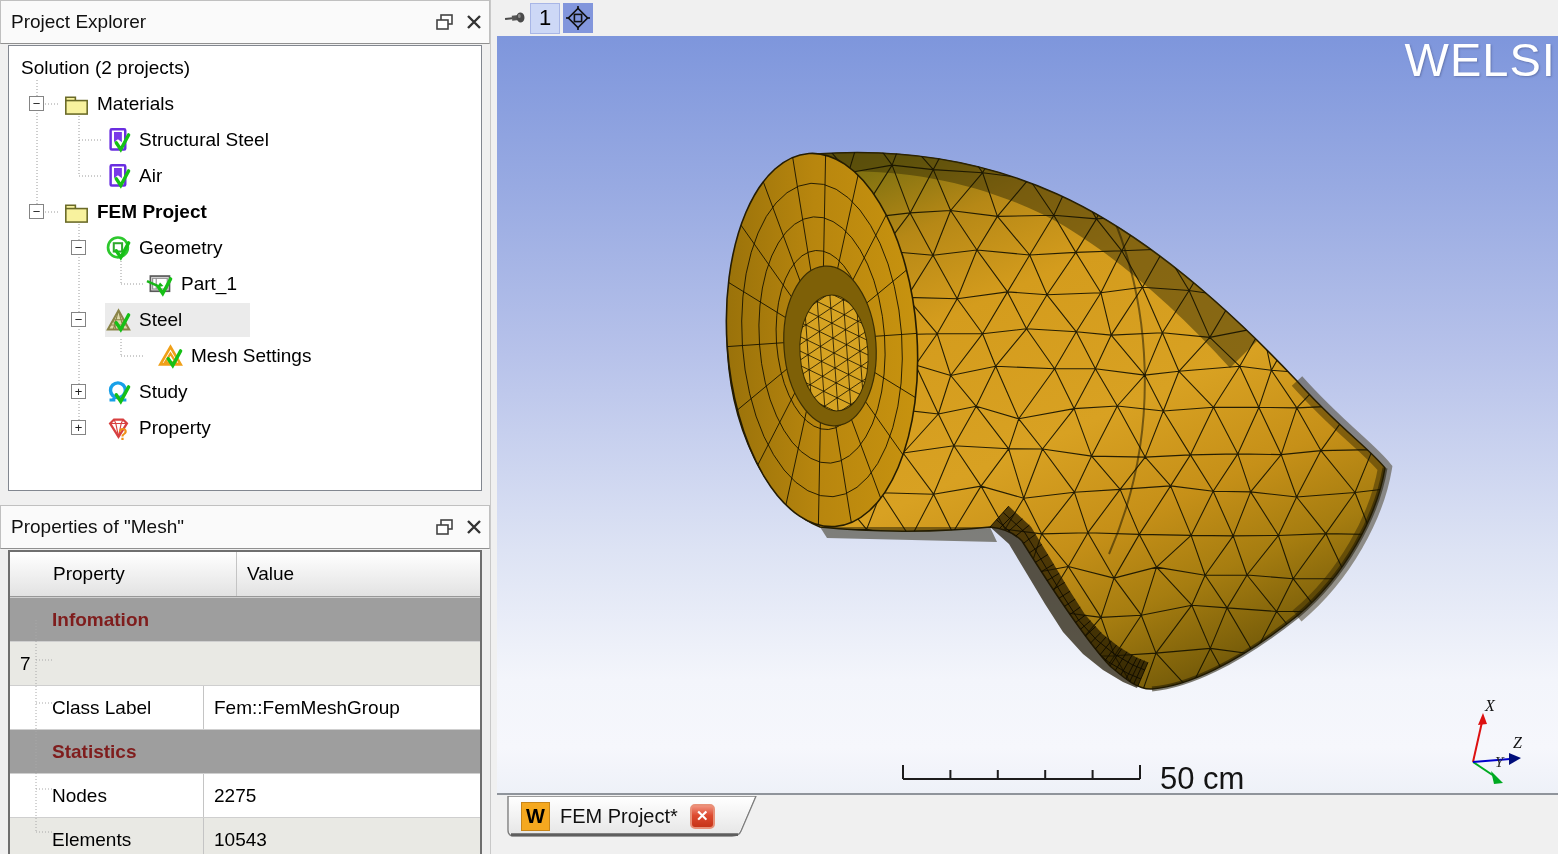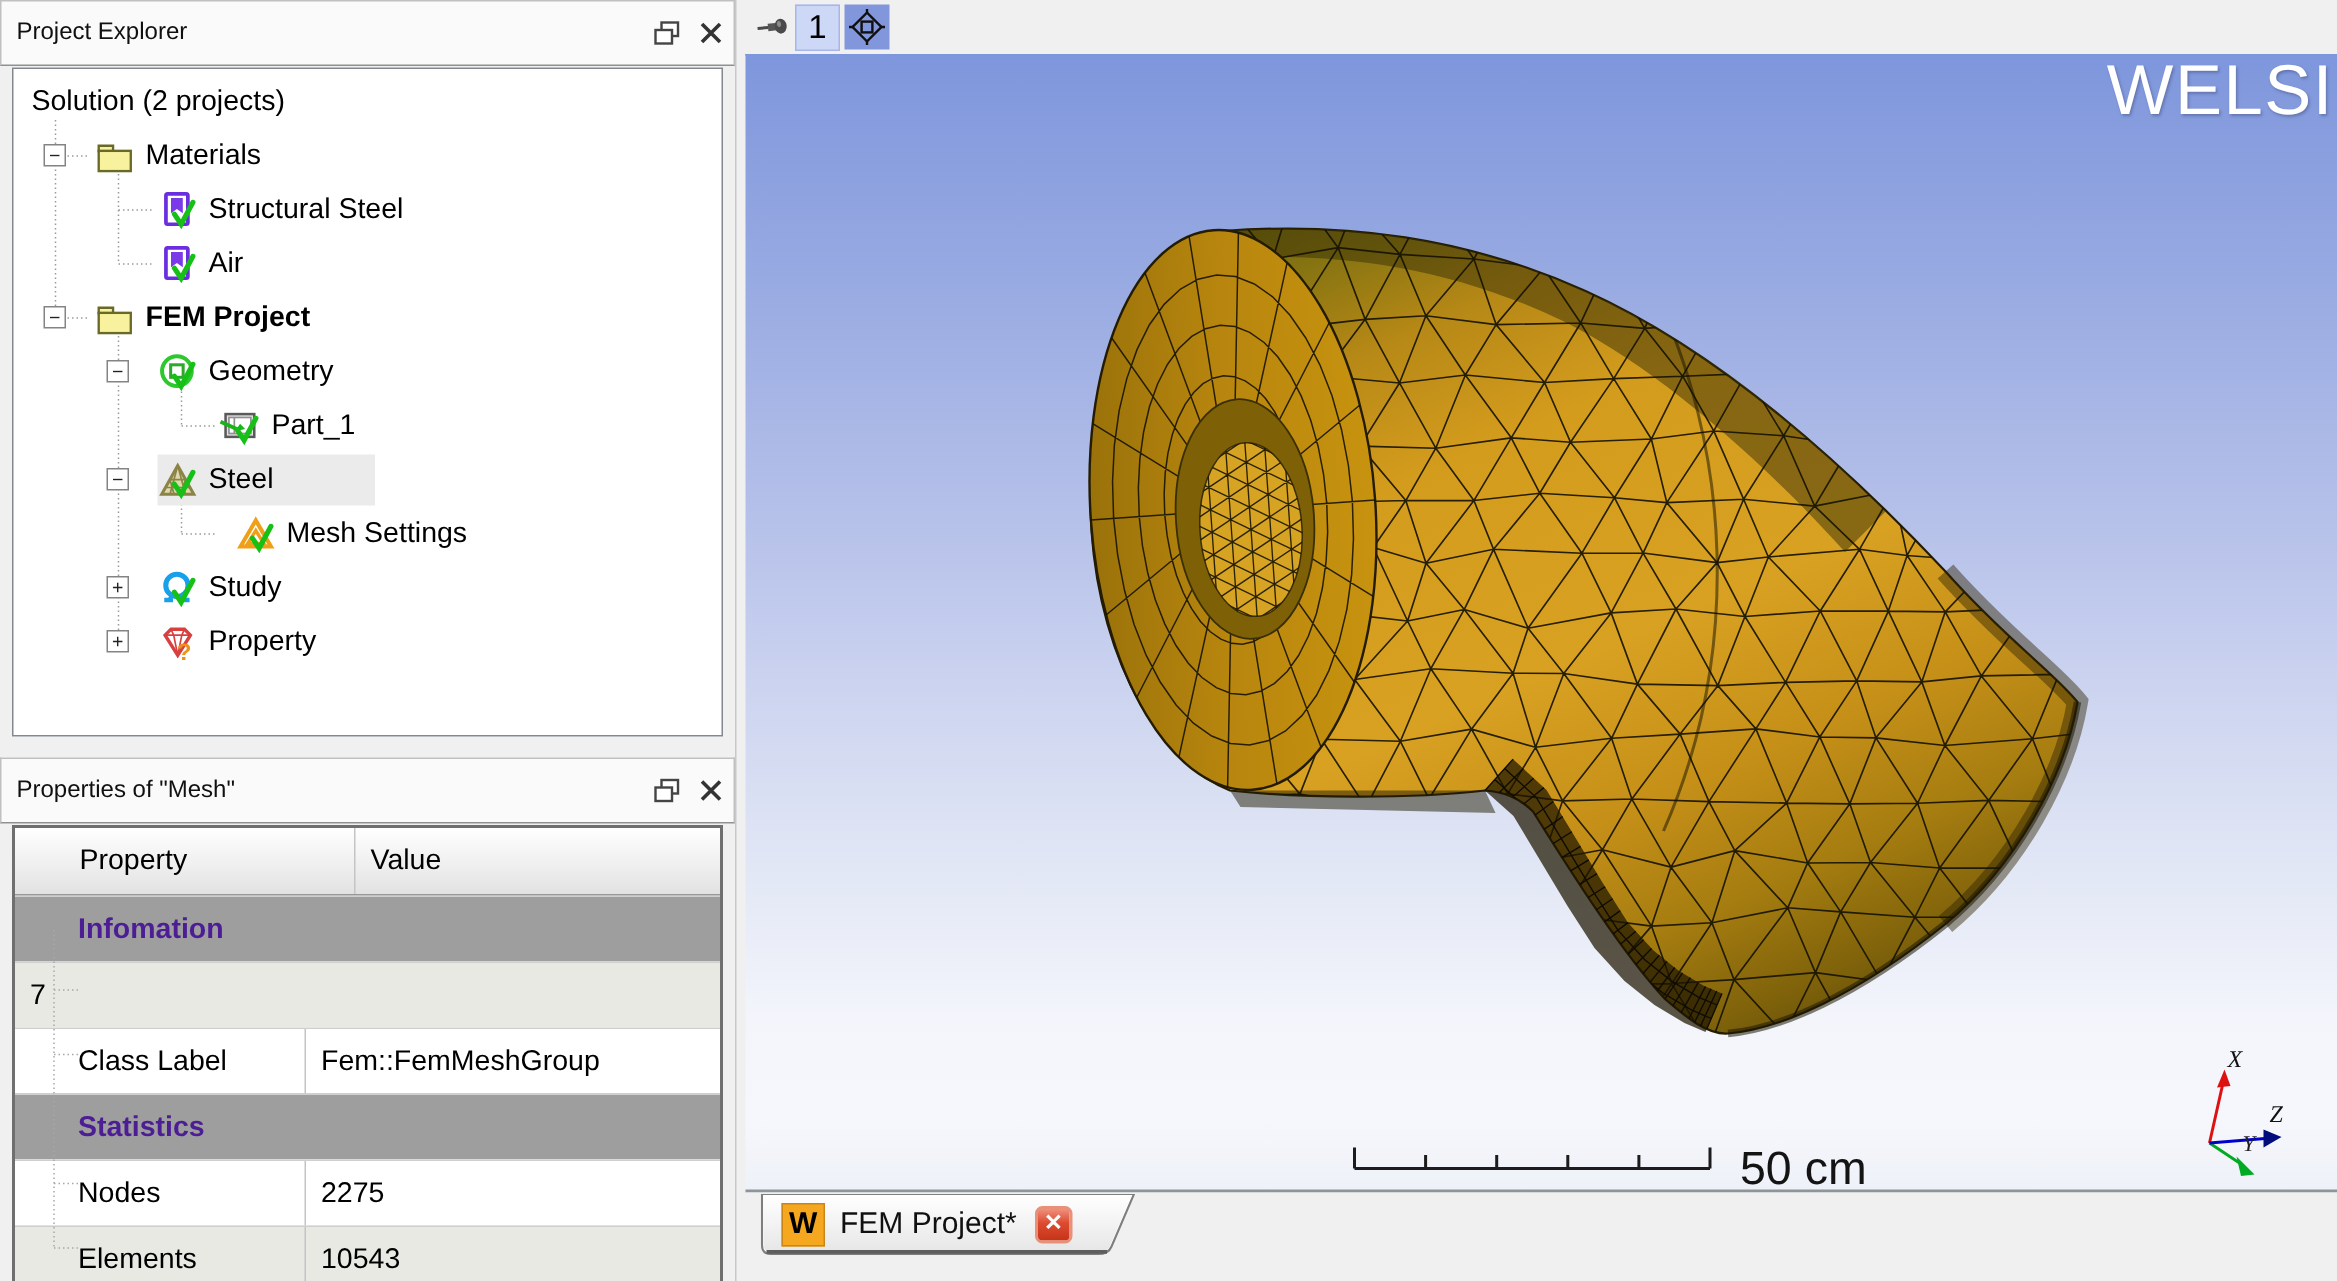--- a/index.html
+++ b/index.html
@@ -2,42 +2,42 @@
 <html><head>
 <meta charset="utf-8">
 <style>
   html,body{margin:0;padding:0;background:#d8d8d8;font-family:"Liberation Sans",sans-serif;}
   #app{position:relative;width:1558px;height:854px;background:#f0f0f0;overflow:hidden;}
 
   
   #left-col{position:absolute;left:0;top:0;width:490px;height:854px;background:#f0f0f0;border-right:1px solid #c8c8c8;}
   .panel{position:absolute;left:0;width:490px;background:#f0f0f0;}
   .panel-titlebar{height:42px;background:#fafafa;border:1px solid #c0c0c0;border-bottom:1px solid #909090;display:flex;align-items:center;}
-  .panel-title{font-size:16px;color:#101010;padding-left:10px;flex:1;}
+  .panel-title{font-size:19px;color:#101010;padding-left:10px;flex:1;}
   .panel-btn{width:30px;height:30px;display:flex;align-items:center;justify-content:center;cursor:default;}
   .panel-body{position:relative;margin:1px 8px 8px 8px;background:#ffffff;border:1px solid #828790;overflow:hidden;}
 
   
   #tree-rows{position:relative;width:100%;height:100%;}
   .trow{position:absolute;left:0;height:36px;display:flex;align-items:center;white-space:nowrap;font-size:19px;color:#000;}
   .trow .sel-wrap{display:flex;align-items:center;height:34px;}
   .trow .sel-wrap.selected{background:#ebebeb;padding-right:64px;}
   .expander{position:absolute;width:15px;height:15px;background:#fff;border:1px solid #848484;font-size:13px;line-height:13px;text-align:center;color:#222;box-sizing:border-box;}
   .ticon{width:27px;height:27px;margin-right:7px;flex:0 0 auto;}
   .tlabel{padding-right:4px;}
   .bold{font-weight:bold;}
 
   
   #prop-table{position:absolute;left:0;top:0;right:0;}
   .prow{display:flex;height:43px;border-top:1px solid #cfcfcf;align-items:stretch;font-size:19px;}
   .prow.header{height:44px;border-top:none;background:linear-gradient(#ffffff,#ebebeb 70%,#e2e2e2);border-bottom:1px solid #989898;padding-left:33px;}
   .pcell-label{width:194px;flex:0 0 194px;border-right:1px solid #c4c4c4;display:flex;align-items:center;padding-left:42px;box-sizing:border-box;}
   .prow.header .pcell-label{padding-left:10px;}
   .pcell-value{flex:1;display:flex;align-items:center;padding-left:10px;}
-  .prow.section{background:#9e9e9e;color:#4c1d95;font-weight:bold;}
+  .prow.section{background:#9e9e9e;color:#7f1d1d;font-weight:bold;}
   .prow.section .sec-label{display:flex;align-items:center;padding-left:42px;}
   .prow.shaded{background:#e9e9e4;}
   .prow.plain{background:#ffffff;}
 
   
   #viewport{position:absolute;left:497px;top:0;width:1061px;height:854px;}
   #vp-topbar{position:absolute;left:0;top:0;width:100%;height:36px;
      background:linear-gradient(180deg,#bcc8f0 0%,#8ca0e2 16%,#7b90da 45%,#6c83d4 62%,#5e74c8 80%,#7habd 100%,#6f85d4 100%);
      border-bottom:1px solid #47598f;display:flex;align-items:center;}
   #vp-topbar .pin{width:30px;height:30px;margin-left:3px;display:flex;align-items:center;justify-content:center;}

